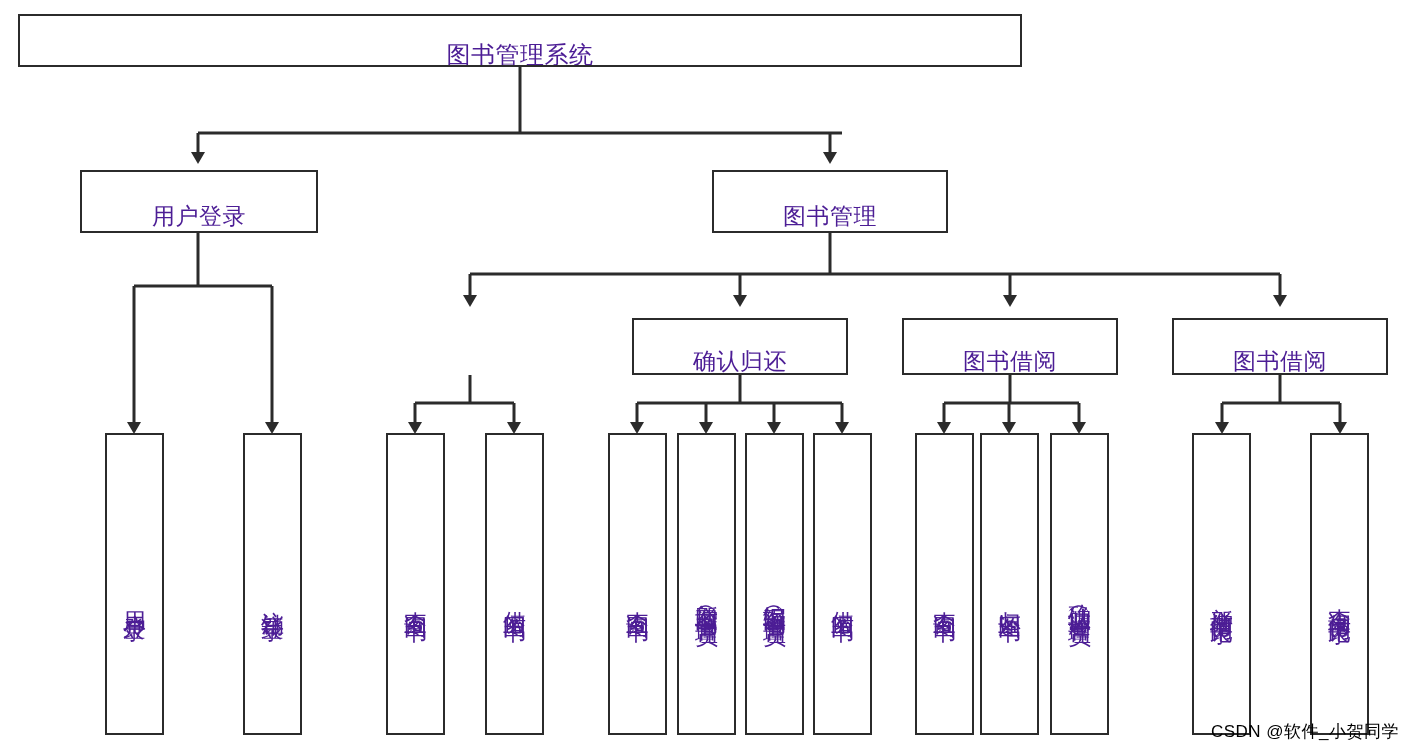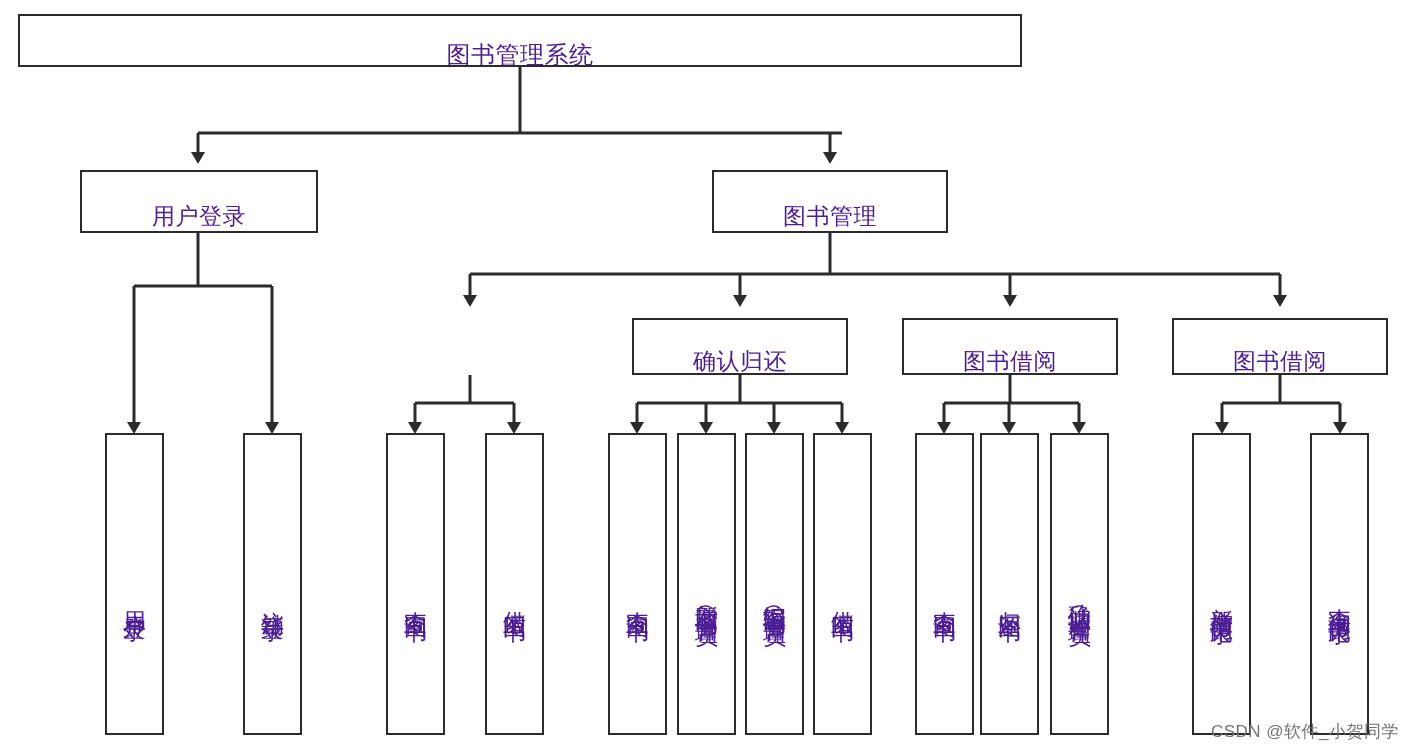--- a/index.html
+++ b/index.html
@@ -54,21 +54,21 @@
     text-orientation: upright;
     line-height: 1.0;
     letter-spacing: 3px;
     white-space: nowrap;
   }
   .watermark {
     position: absolute;
     right: 6px;
     bottom: 4px;
     font-size: 17px;
-    color: #737373;
+    color: #000000;
     letter-spacing: 0.5px;
     white-space: nowrap;
     pointer-events: none;
   }
 </style>
 </head>
 <body>
 
 <div id="diagram-root">
 

